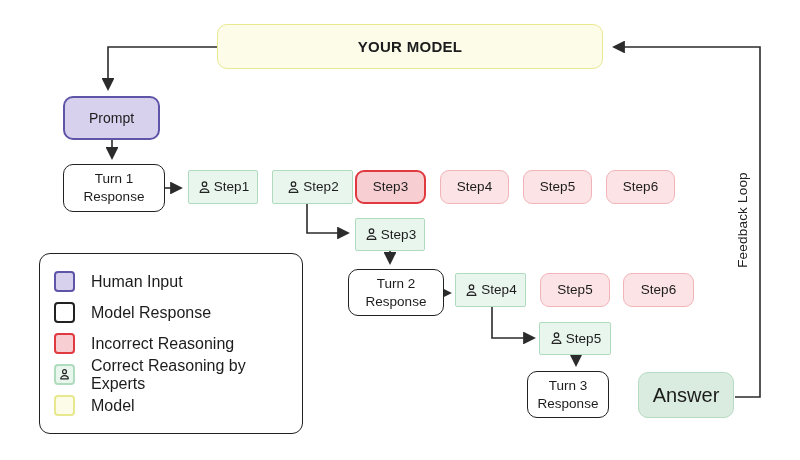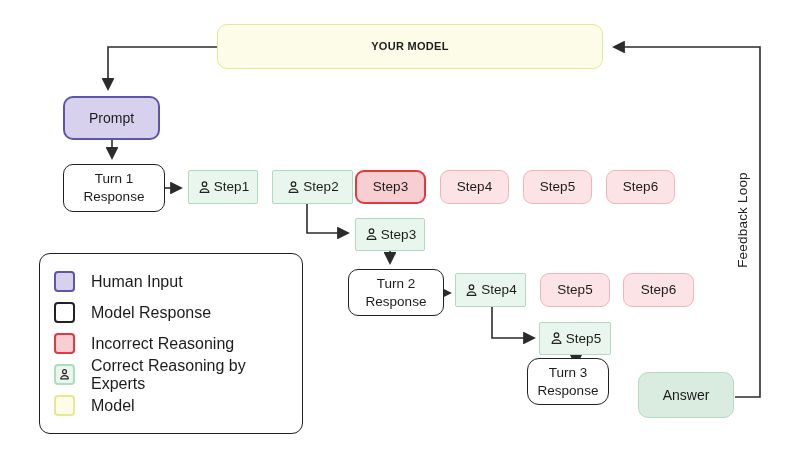--- a/index.html
+++ b/index.html
@@ -6,27 +6,27 @@
   .stage{
     position:relative;width:800px;height:460px;background:#ffffff;overflow:hidden;
     font-family:"Liberation Sans","DejaVu Sans",sans-serif;color:#1c1c1c;
   }
   svg.connectors{position:absolute;left:0;top:0;width:800px;height:460px;pointer-events:none;}
   .connector{fill:none;stroke:var(--line);stroke-width:1.6px;}
   .node{
     position:absolute;box-sizing:border-box;display:flex;align-items:center;justify-content:center;
     border-radius:10px;font-size:13.5px;line-height:1.3;text-align:center;
   }
-  .n-model{background:var(--model-fill);border:1.5px solid var(--model-border);font-weight:700;font-size:11px;letter-spacing:.3px;}
+  .n-model{background:var(--model-fill);border:1.5px solid var(--model-border);font-weight:700;font-size:15px;letter-spacing:.3px;}
   .n-human{background:var(--human-fill);border:2px solid var(--human-border);font-size:14px;}
   .n-resp{background:var(--resp-fill);border:1.6px solid var(--resp-border);flex-direction:column;}
   .n-expert{background:var(--expert-fill);border:1.6px solid var(--expert-border);border-radius:2px;gap:2px;}
   .n-bad{background:var(--bad-fill);border:1.6px solid var(--bad-border);border-radius:9px;}
   .n-bad-active{background:var(--bad-active-fill);border:2px solid var(--bad-active-border);border-radius:9px;}
-  .n-answer{background:var(--answer-fill);border:1.6px solid var(--answer-border);font-size:14px;}
+  .n-answer{background:var(--answer-fill);border:1.6px solid var(--answer-border);font-size:20px;}
   .person{flex:0 0 auto;display:block;}
   .legend{
     position:absolute;left:39px;top:253px;width:264px;height:181px;box-sizing:border-box;
     background:#fff;border:1.6px solid var(--resp-border);border-radius:11px;
     display:flex;flex-direction:column;justify-content:center;gap:9px;padding:10px 12px 10px 14px;
   }
   .legend-row{display:flex;align-items:center;height:22px;}
   .swatch{
     width:21px;height:21px;box-sizing:border-box;border-radius:4px;flex:0 0 auto;
     display:flex;align-items:center;justify-content:center;
@@ -132,21 +132,21 @@
   </div>
 
   <div class="node n-expert" style="left:539px;top:322px;width:72px;height:33px;">
     <svg class="person" width="15" height="15" viewBox="0 0 20 20">
       <circle cx="10" cy="5.6" r="3" fill="none" stroke="#222" stroke-width="1.6"></circle>
       <path d="M4.2 16.6 a5.8 4.8 0 0 1 11.6 0 z" fill="none" stroke="#222" stroke-width="1.6" stroke-linejoin="round"></path>
     </svg>
     <span>Step5</span>
   </div>
 
-  <div class="node n-resp" style="left:527px;top:358px;width:82px;height:47px;border-radius:12px;">
+  <div class="node n-resp" style="left:527px;top:371px;width:82px;height:47px;">
     <span>Turn 3</span>
     <span>Response</span>
   </div>
 
   <div class="node n-answer" style="left:638px;top:372px;width:96px;height:46px;">
     <span>Answer</span>
   </div>
 
   <div class="feedback-label">Feedback Loop</div>
 

